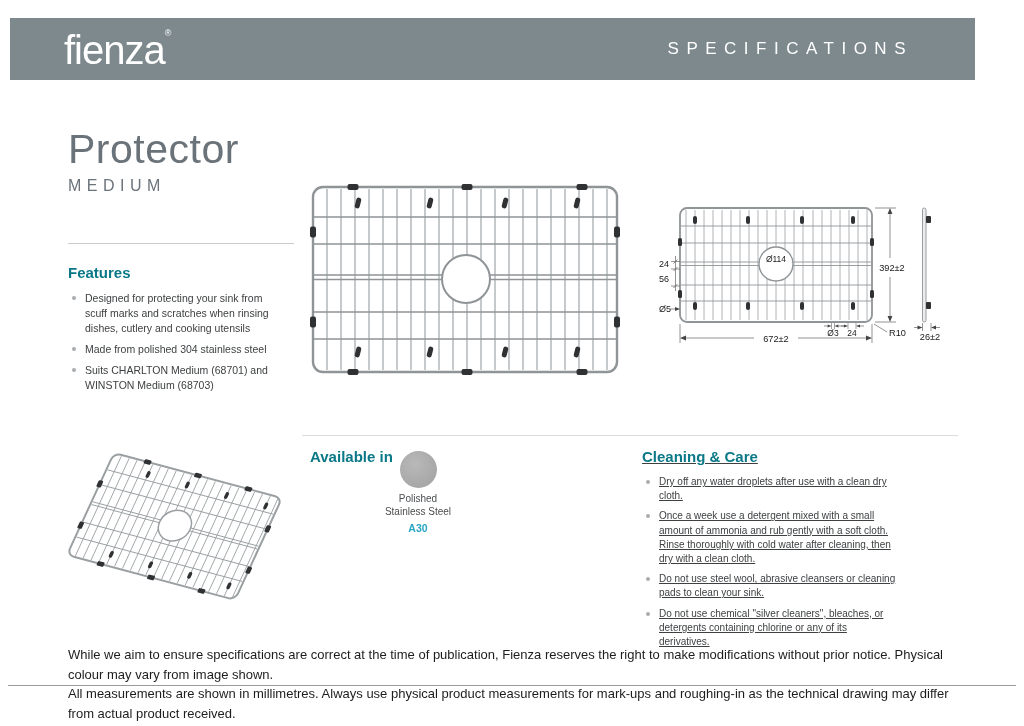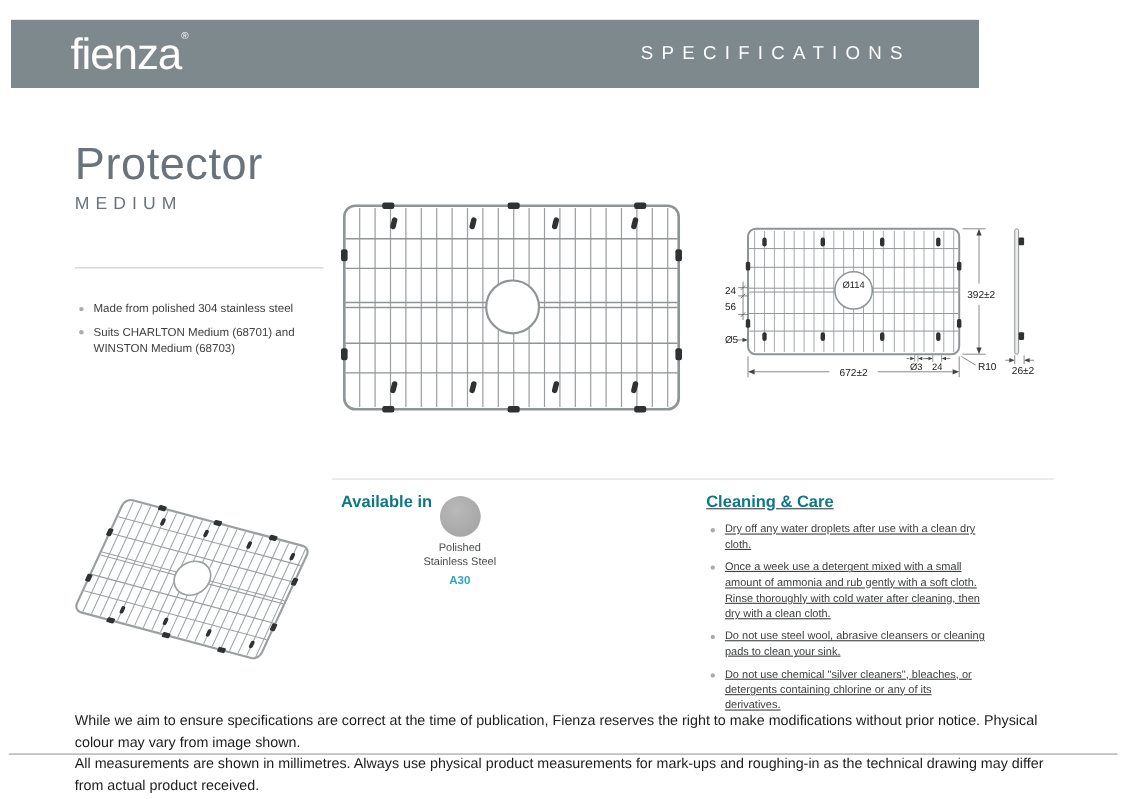--- a/index.html
+++ b/index.html
@@ -3,21 +3,21 @@
 <meta charset="utf-8">
 <style>
   html,body{margin:0;padding:0;}
   body{
     width:1024px;height:726px;background:#ffffff;position:relative;overflow:hidden;
     font-family:"Liberation Sans", sans-serif;color:#3e4042;
   }
   .abs{position:absolute;}
   
   .topbar{
-    left:10px;top:18px;width:880px;height:62px;background:#7e898d;
+    left:10px;top:18px;width:965px;height:62px;background:#7e898d;
     display:flex;align-items:center;justify-content:space-between;
     padding:0 62px 0 54px;box-sizing:border-box;
   }
   .logo{color:#ffffff;font-size:40px;font-weight:400;letter-spacing:-1px;line-height:1;}
   .logo .reg{font-size:9px;vertical-align:28px;letter-spacing:0;}
   .spec-label{color:#ffffff;font-size:17px;font-weight:300;letter-spacing:7.5px;}
   
   .title-block{left:68px;top:130px;}
   .title-line{font-size:41px;line-height:38px;font-weight:300;color:#6b737a;letter-spacing:.5px;}
   .variant{margin-top:9px;font-size:16px;letter-spacing:5.5px;color:#6b737a;font-weight:400;}
@@ -63,21 +63,23 @@
   <div class="spec-label">SPECIFICATIONS</div>
 </header>
 
 <div class="abs title-block">
   <div class="title-line">Protector</div>
   <div class="variant">MEDIUM</div>
 </div>
 <div class="abs title-rule"></div>
 
 <section class="abs features">
+  <h2 class="sec-h">Features</h2>
   <ul class="bullets">
+    <li>Designed for protecting your sink from scuff marks and scratches when rinsing dishes, cutlery and cooking utensils</li>
     <li>Made from polished 304 stainless steel</li>
     <li>Suits CHARLTON Medium (68701) and WINSTON Medium (68703)</li>
   </ul>
 </section>
 
 <svg class="abs front-view" width="318" height="205" viewBox="0 0 318 205">
   <rect x="7" y="16" width="304" height="185" rx="10" fill="#ffffff" stroke="#8f9497" stroke-width="2.4"></rect>
   <path stroke="#999ea1" stroke-width="1.1" fill="none" d="M21 18V199 M35 18V199 M49 18V199 M63 18V199 M77 18V199 M91 18V199 M105 18V199 M119 18V199 M133 18V199 M147 18V199 M161 18V199 M175 18V199 M189 18V199 M203 18V199 M217 18V199 M231 18V199 M245 18V199 M259 18V199 M273 18V199 M287 18V199 M301 18V199"></path>
   <path stroke="#8f9497" stroke-width="1.3" fill="none" d="M8 46H310 M8 73H310 M8 104H310 M8 108.5H310 M8 141H310 M8 168H310"></path>
   <circle cx="160" cy="108" r="24" fill="#ffffff" stroke="#8f9497" stroke-width="2"></circle>

